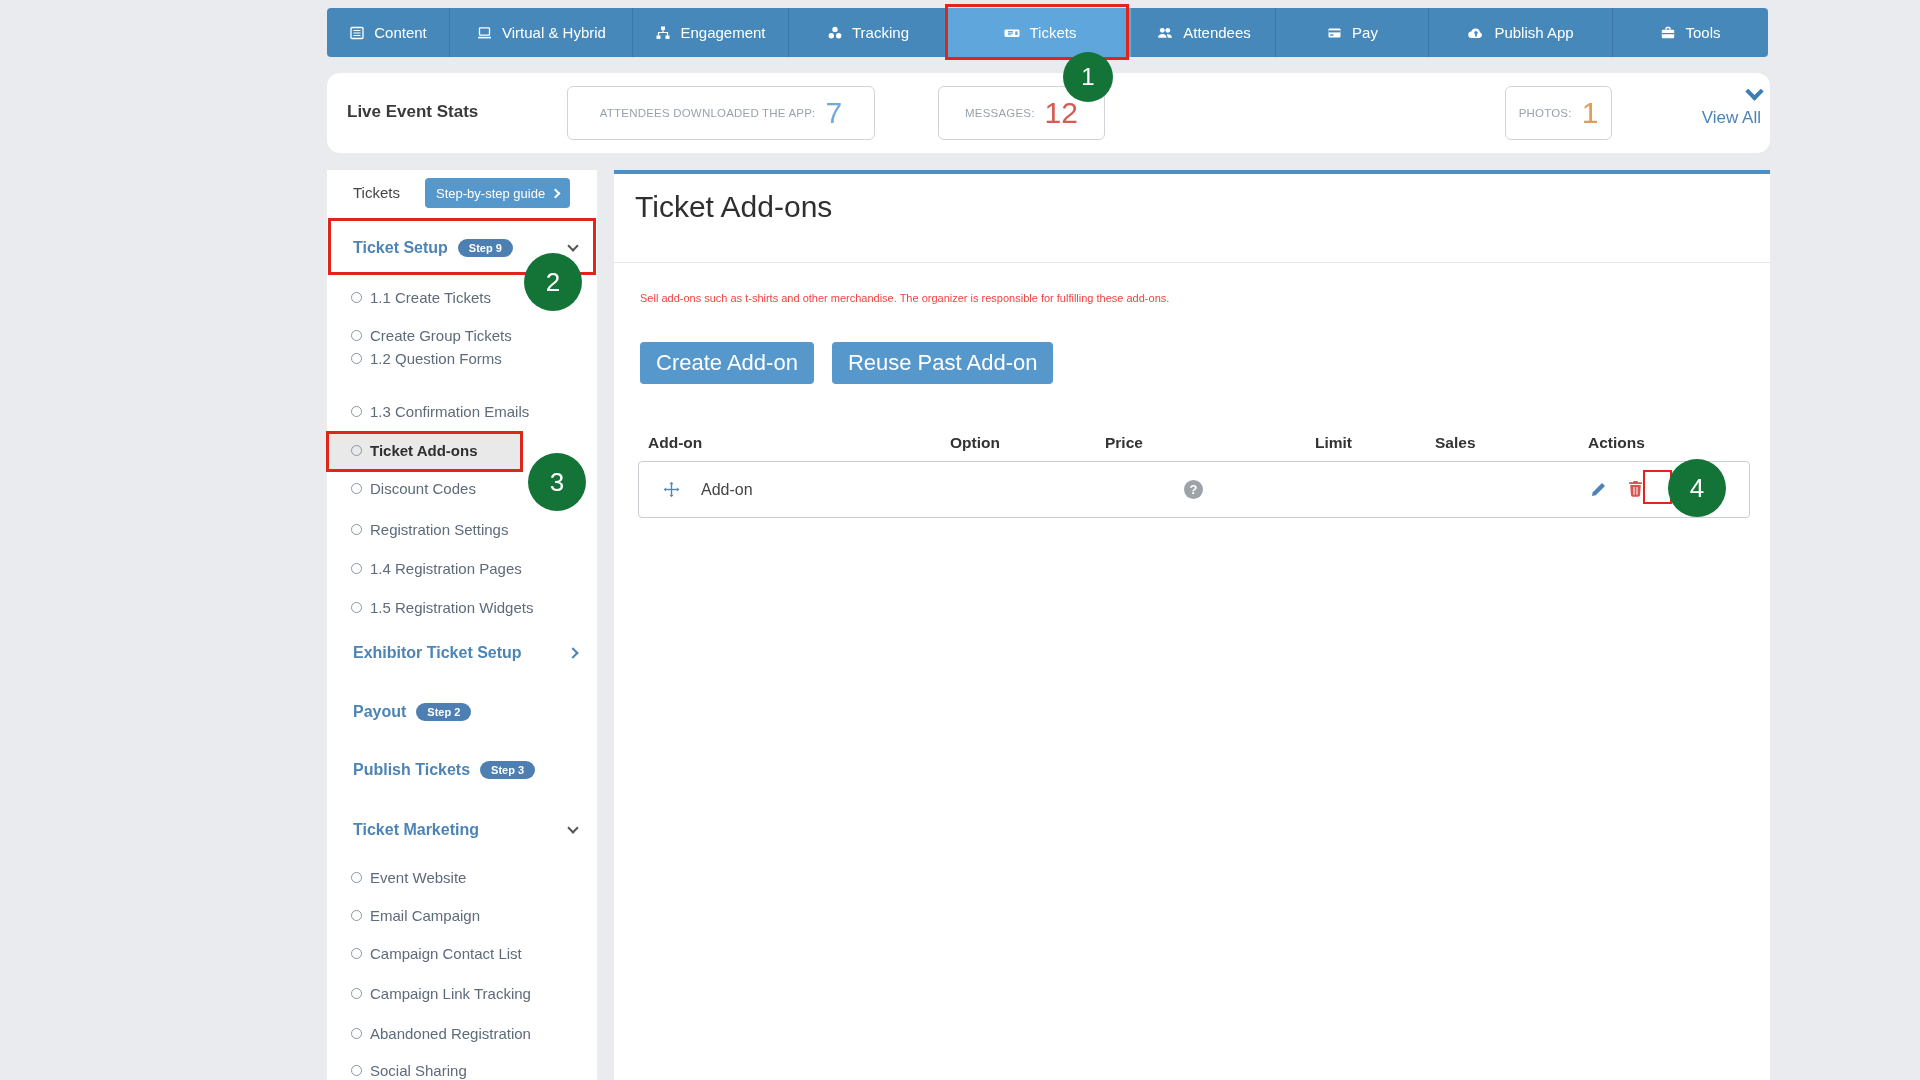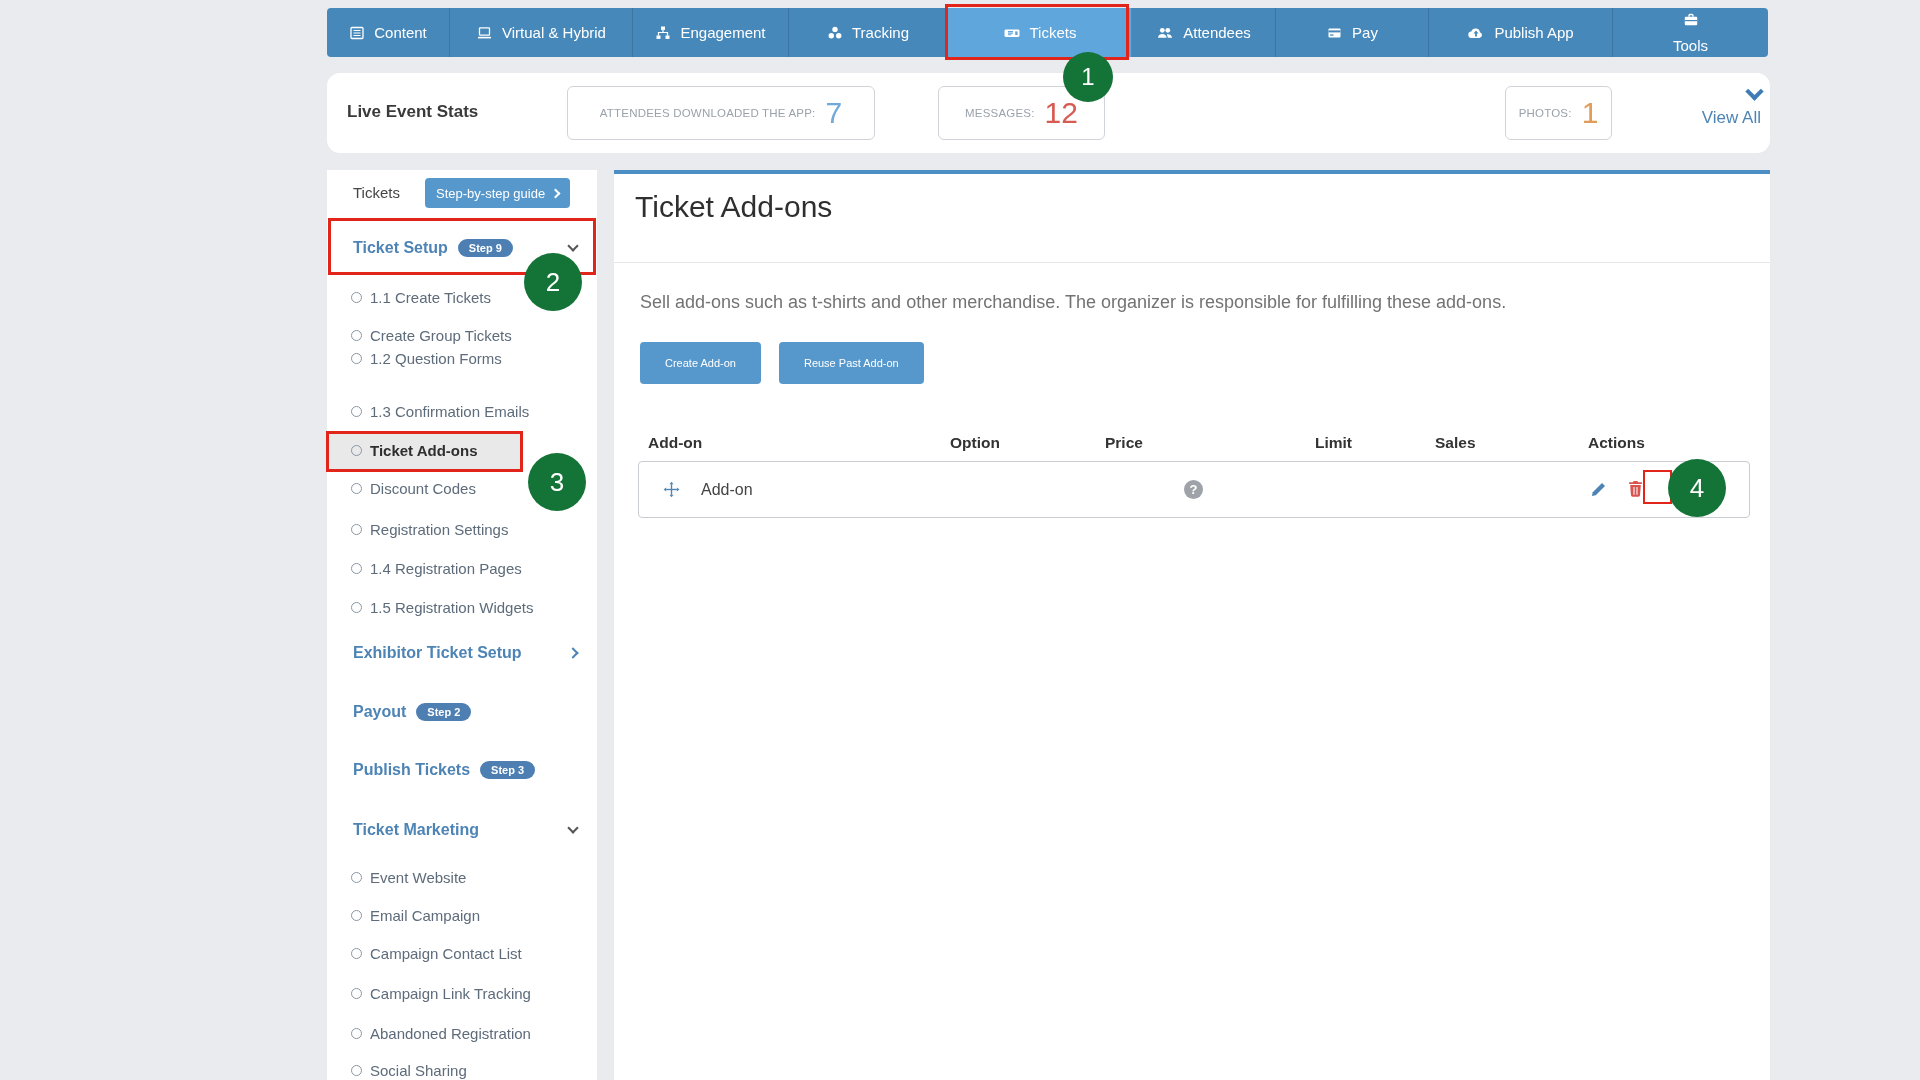--- a/index.html
+++ b/index.html
@@ -9,21 +9,21 @@
     background:#e9ebef;
     font-family:"Liberation Sans","DejaVu Sans",sans-serif;
     color:#333;
   }
   
   .navbar { position:absolute; left:327px; top:8px; width:1441px; height:49px;
             background:#4788ba; border-radius:4px; display:flex; z-index:2; }
   .nav-tab { display:flex; align-items:center; justify-content:center; gap:9px;
              color:#fff; font-size:15px; height:100%; cursor:pointer;
              border-right:1px solid rgba(25,55,85,.22); }
-  .nav-tab:last-child { border-right:none;flex-direction:column; }
+  .nav-tab:last-child { border-right:none; }
   .nav-tab.active { background:#5fa6dd; }
   .nav-tab svg { flex:0 0 auto; }
   
   .statsbar { position:absolute; left:327px; top:73px; width:1443px; height:80px;
               background:#fff; border-radius:13px; z-index:1; }
   .stats-title { position:absolute; left:20px; top:29px; font-size:17px; font-weight:bold; color:#3a3a3a; }
   .stat-box { position:absolute; top:13px; height:54px; border:1px solid #d0d4d8; border-radius:6px;
               display:flex; align-items:center; justify-content:center; gap:10px; padding:12px 12px; }
   .stat-label { font-size:11.5px; color:#9aa2ab; letter-spacing:.2px; white-space:nowrap; }
   .stat-value { font-size:30px; font-weight:300; }
@@ -55,24 +55,24 @@
   .side-item { position:absolute; left:24px; height:24px; display:flex; align-items:center; gap:8px;
                font-size:15px; color:#5d6b7a; cursor:pointer; z-index:1; }
   .bullet { width:11px; height:11px; border:1.6px solid #8a97a5; border-radius:50%; flex:0 0 auto; }
   .side-item.active { font-weight:bold; color:#2f2f2f; }
   .active-row-bg { position:absolute; left:0; top:262px; width:196px; height:38px; background:#e9e9e9; z-index:0; }
   
   .main { position:absolute; left:614px; top:170px; width:1156px; height:910px; background:#fff;
           border-top:4px solid #4b8fc4; z-index:1; }
   .page-title { position:absolute; left:21px; top:16px; font-size:30px; font-weight:500; color:#2f2f2f; }
   .divider { position:absolute; left:0; right:0; top:88px; height:1px; background:#e7e7e7; }
-  .desc { position:absolute; left:26px; top:118px; font-size:18px; color:#737373; }
+  .desc { position:absolute; left:26px; top:118px; font-size:11px; color:#ef4444; }
   .btn-row { position:absolute; left:26px; top:168px; display:flex; gap:18px; }
-  .btn-blue { background:#5697cc; color:#fff; font-size:11px; border:none; border-radius:4px;
-              padding:0 25px; height:42px; cursor:pointer; }
+  .btn-blue { background:#5697cc; color:#fff; font-size:22px; border:none; border-radius:4px;
+              padding:0 16px; height:42px; cursor:pointer; }
   .th { position:absolute; top:260px; font-size:15.5px; font-weight:bold; color:#333; }
   .trow { position:absolute; left:24px; top:287px; width:1112px; height:57px;
           border:1px solid #c9cdd1; border-radius:4px; background:#fff; }
   .row-name { position:absolute; left:62px; top:19px; font-size:16px; color:#444; }
   .move-icon { position:absolute; left:24px; top:19px; cursor:grab; }
   .help-icon { position:absolute; left:545px; top:18px; width:19px; height:19px; border-radius:50%;
                background:#9da3a8; color:#fff; font-size:13px; font-weight:bold;
                display:flex; align-items:center; justify-content:center; }
   .help-icon::after { content:"?"; }
   .pencil-icon { position:absolute; left:951px; top:19px; cursor:pointer; }

